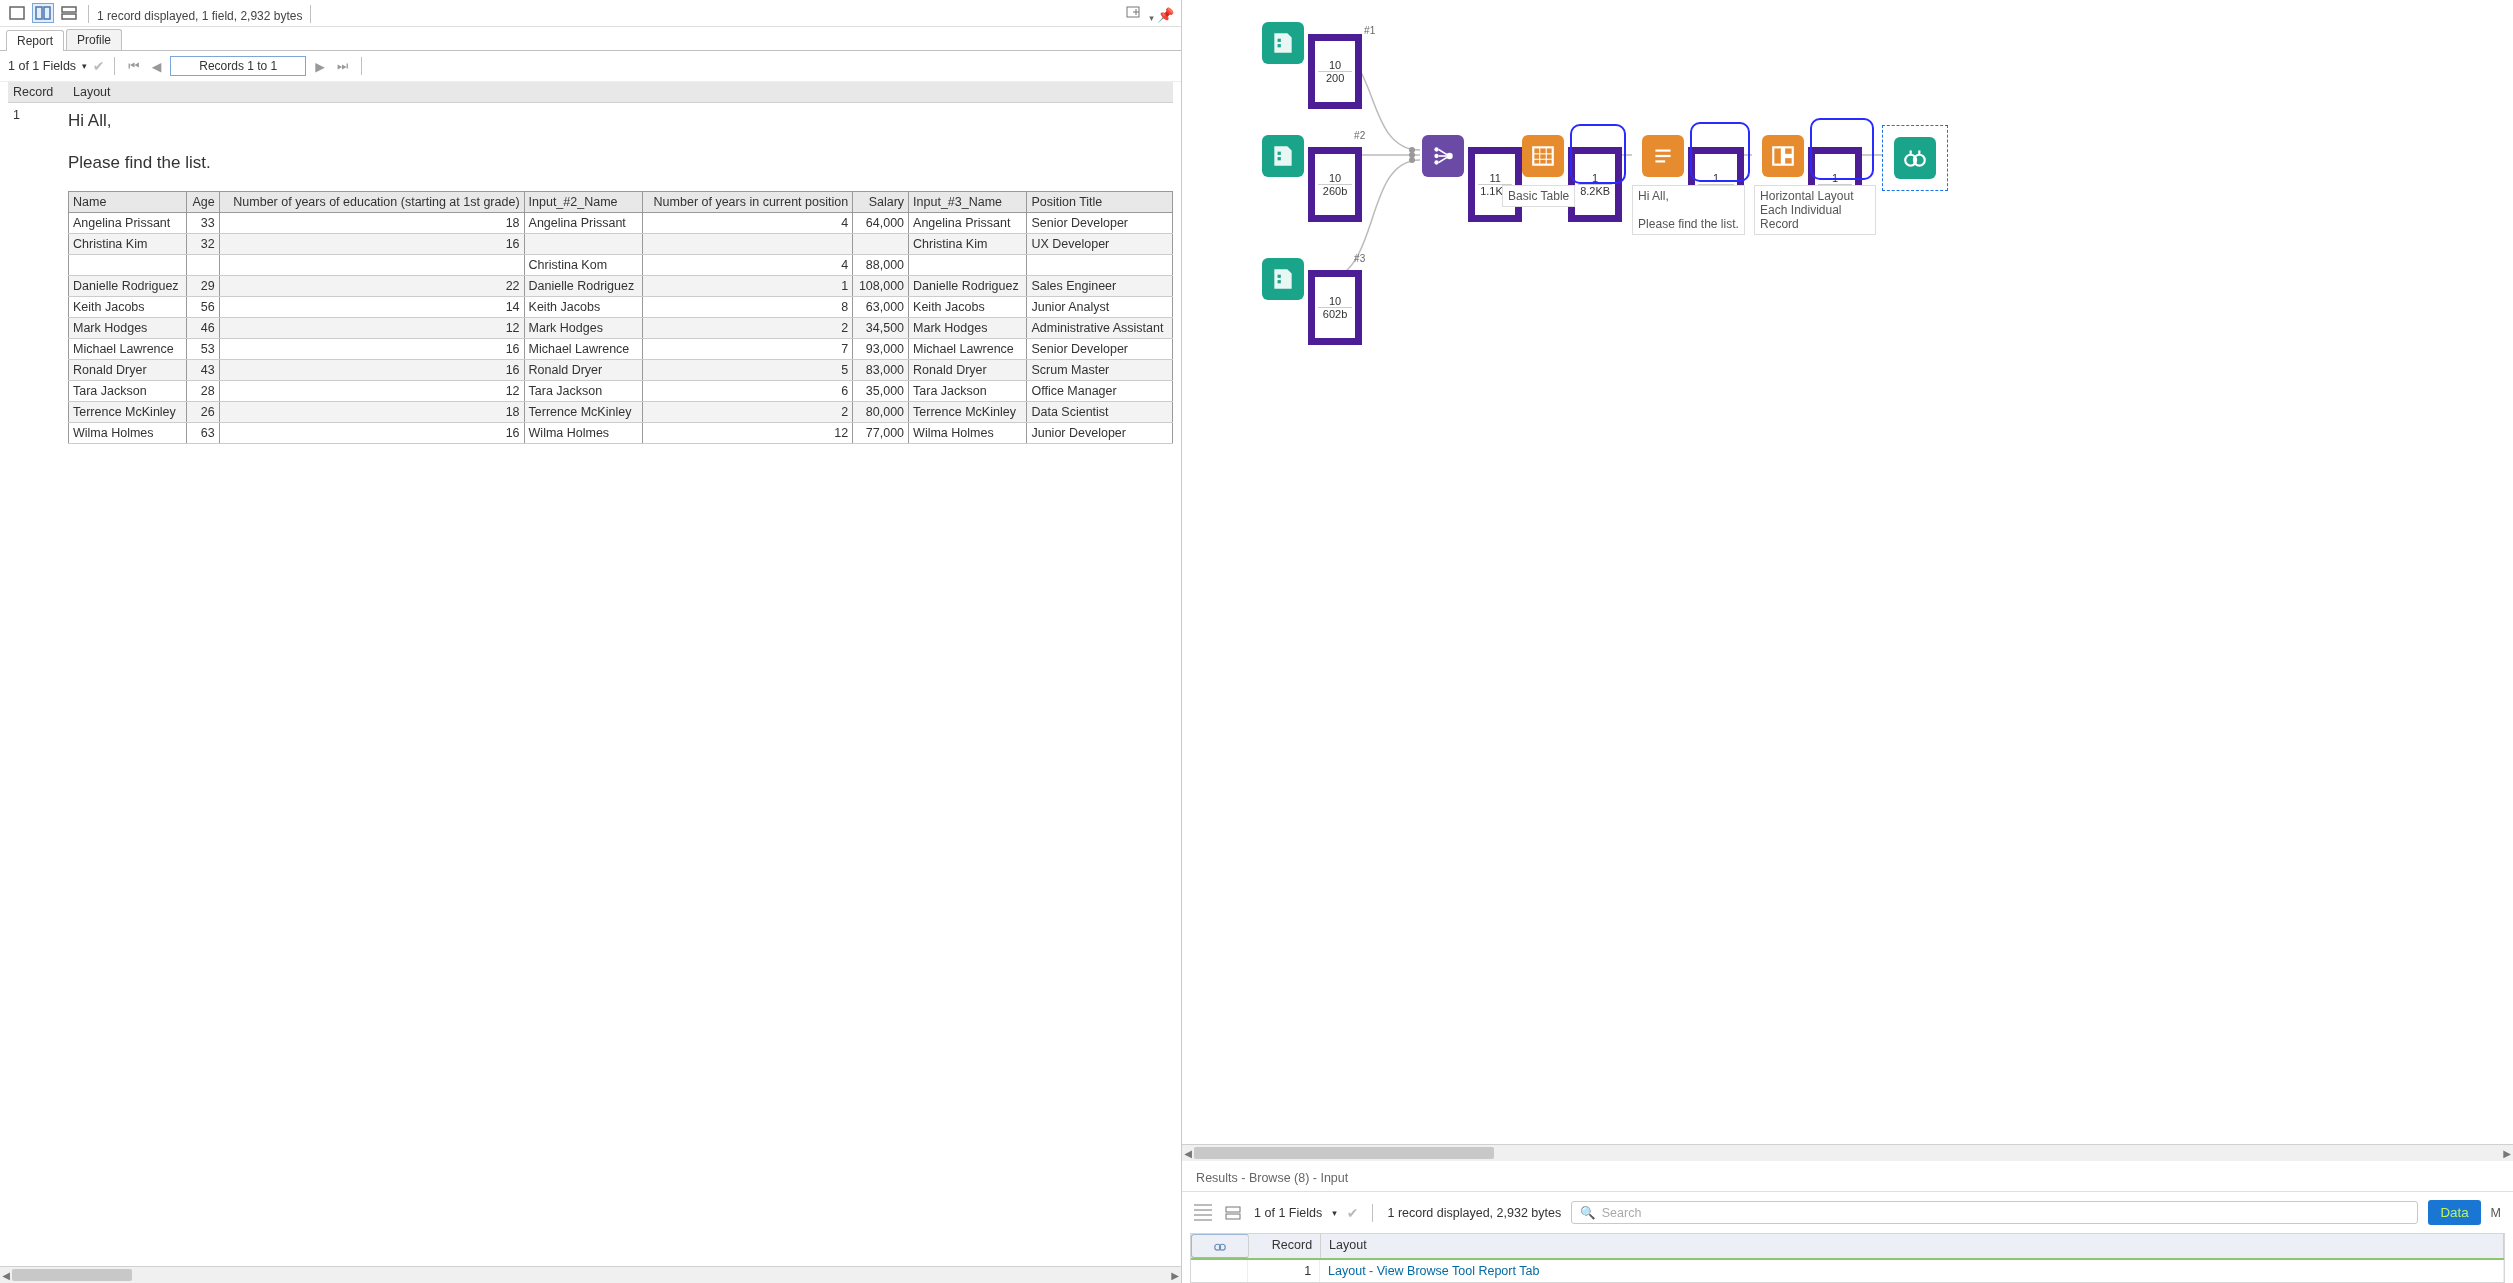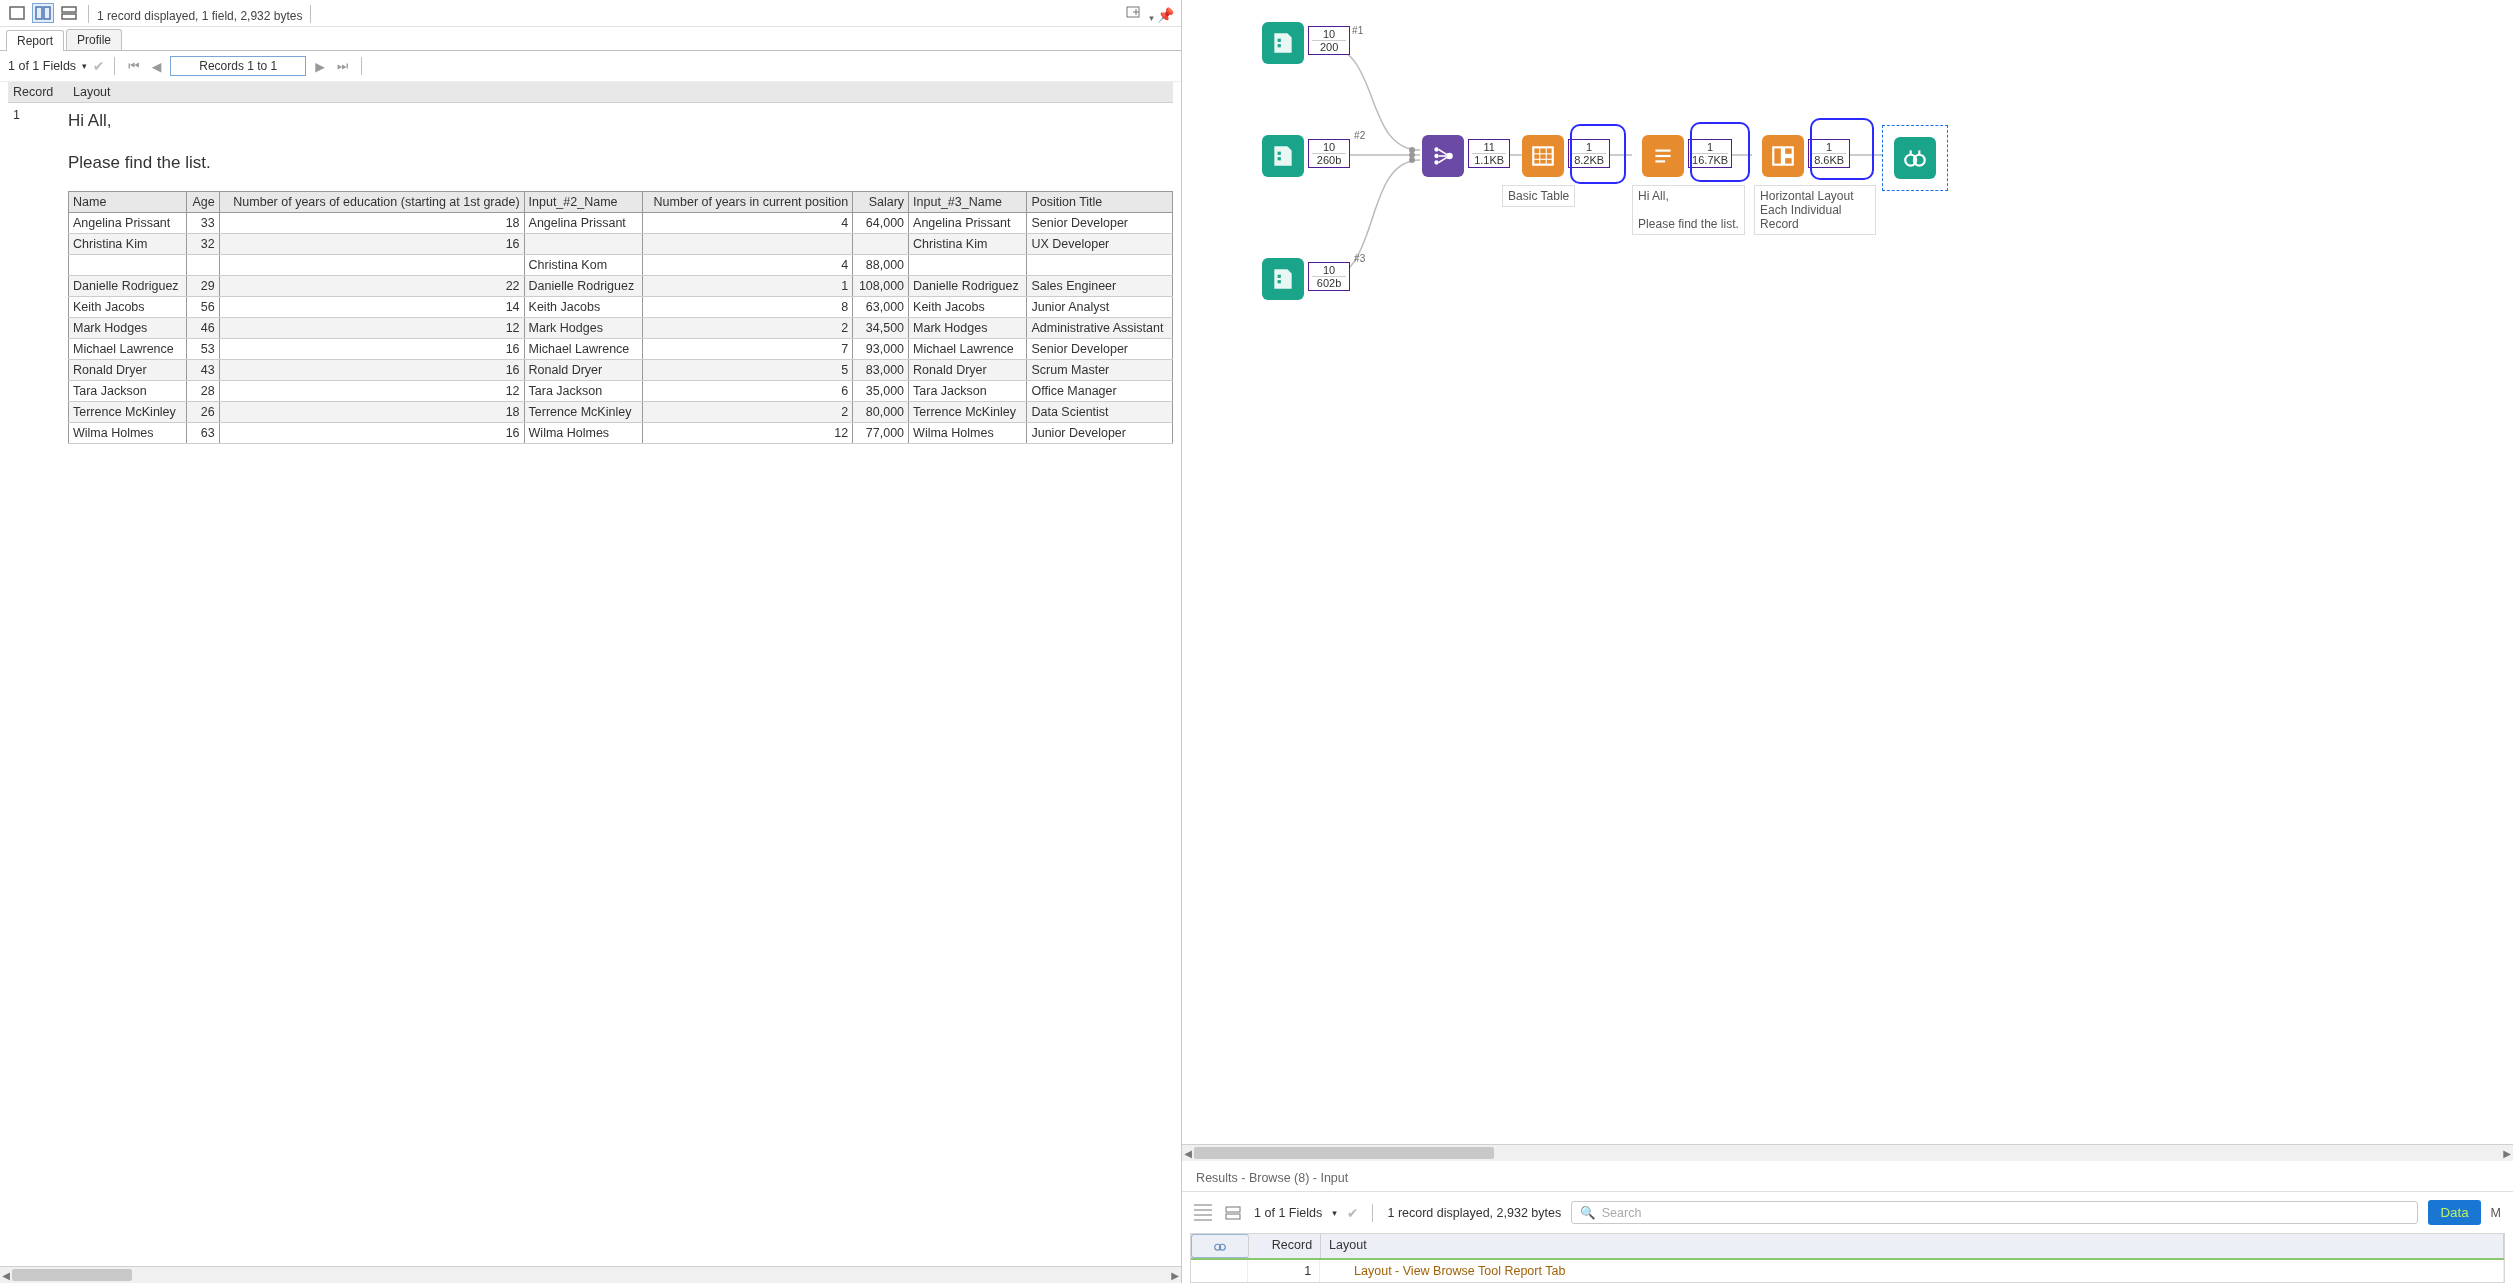--- a/index.html
+++ b/index.html
@@ -41,42 +41,42 @@
 .hscroll .ar.l{left:0}.hscroll .ar.rr{right:0}
 
 .canvas{flex:1;position:relative;overflow:auto;background:#fff;}
 .canvas svg.wires{position:absolute;left:0;top:0;pointer-events:none;}
 .node{position:absolute;display:flex;align-items:flex-start;}
 .toolicon{width:42px;height:42px;border-radius:6px;display:flex;align-items:center;justify-content:center;}
 .toolicon.teal{background:#1aa58b;}
 .toolicon.purple{background:#6a4aa5;}
 .toolicon.orange{background:#e78b2f;}
 .toolicon svg{width:26px;height:26px;fill:#fff;}
-.badge{background:#fff;border:1px solid #4c1d95;font-size:11px;padding:1px 3px;line-height:1.1;text-align:center;min-width:34px;margin-left:4px;margin-top:4px;}
+.badge{background:#fff;border:7px solid #4c1d95;font-size:11px;padding:18px 3px;line-height:1.1;text-align:center;min-width:34px;margin-left:4px;margin-top:12px;}
 .badge .top{border-bottom:1px solid #ccc;}
 .mini{font-size:10px;color:#666;margin-left:2px;margin-top:3px;}
 .nodelabel{position:absolute;font-size:12px;color:#555;border:1px solid #ddd;padding:3px 5px;background:#fff;max-width:110px;}
 .annot{position:absolute;border:2.5px solid #2a2aff;border-radius:10px;pointer-events:none;}
 .sel{position:absolute;border:1px dashed #1a73e8;}
 .results-title{padding:10px 14px 6px;color:#666;border-bottom:1px solid #e0e0e0;}
 .results-bar{display:flex;align-items:center;padding:8px 12px;gap:10px;}
 .grip{width:18px;height:18px;display:flex;flex-direction:column;justify-content:space-between;}
 .grip span{height:2px;background:#bbb;}
 .searchbox{flex:1;border:1px solid #c9c9c9;border-radius:3px;padding:3px 8px;display:flex;align-items:center;gap:6px;color:#999;}
 .databtn{background:#1976d2;color:#bef264;border:none;padding:5px 12px;border-radius:3px;}
 .mlabel{color:#555;}
 .restable{margin:0 8px;border:1px solid #d6d6d6;}
 .restable .hdr{display:flex;background:#eceff5;border-bottom:2px solid #8cc76f;}
 .restable .hdr>div{padding:4px 8px;border-right:1px solid #d0d0d0;}
 .restable .row{display:flex;}
 .restable .row>div{padding:4px 8px;border-right:1px solid #eee;}
 .leftcell{width:40px;display:flex;align-items:center;justify-content:center;}
 .reccell{width:55px;text-align:right;}
 .layoutcell{flex:1;}
-.link{color:#a16207;margin-left:26px;}
+.link{color:#0369a1;}
 .binoc{border:1px solid #9db7d8;border-radius:3px;padding:2px;}
 .pin{font-size:14px;color:#555;}
 </style>
 </head>
 <body>
 
 <div class="app">
 
   <div class="left-pane">
     <div class="toolbar">

